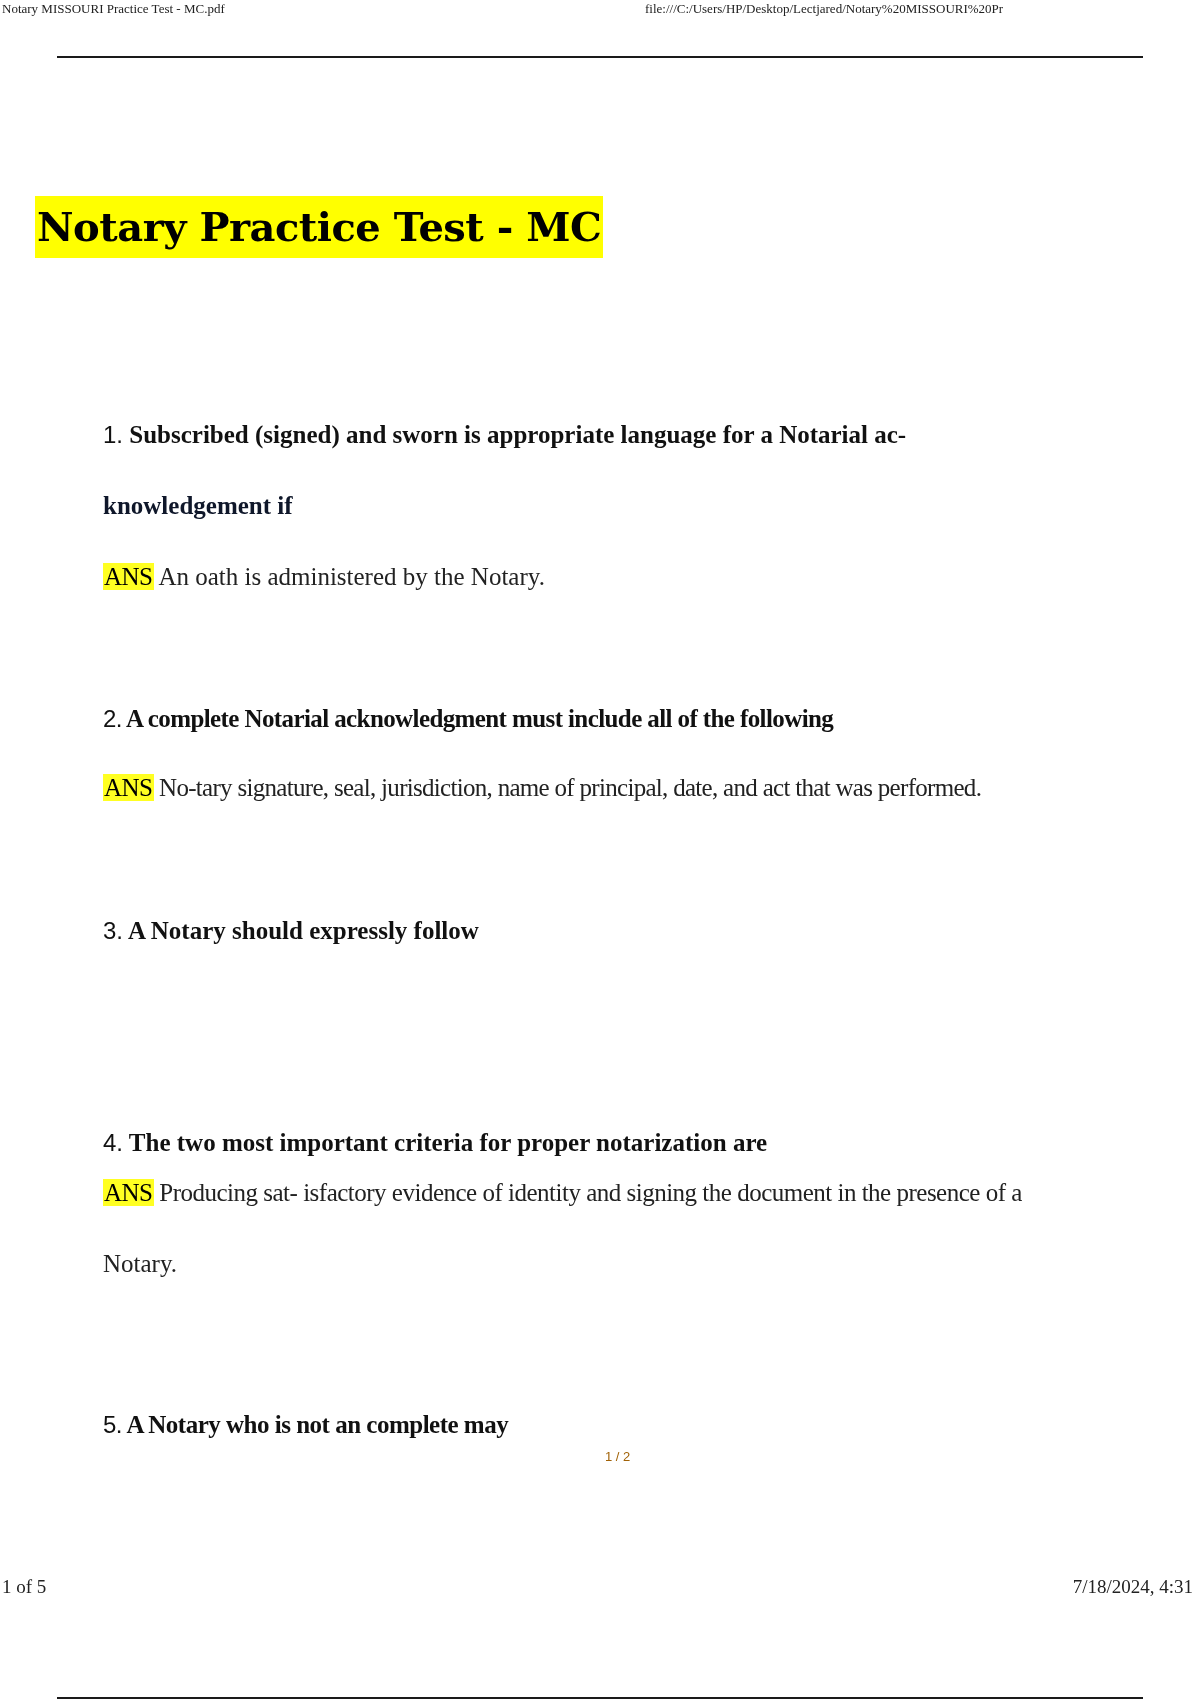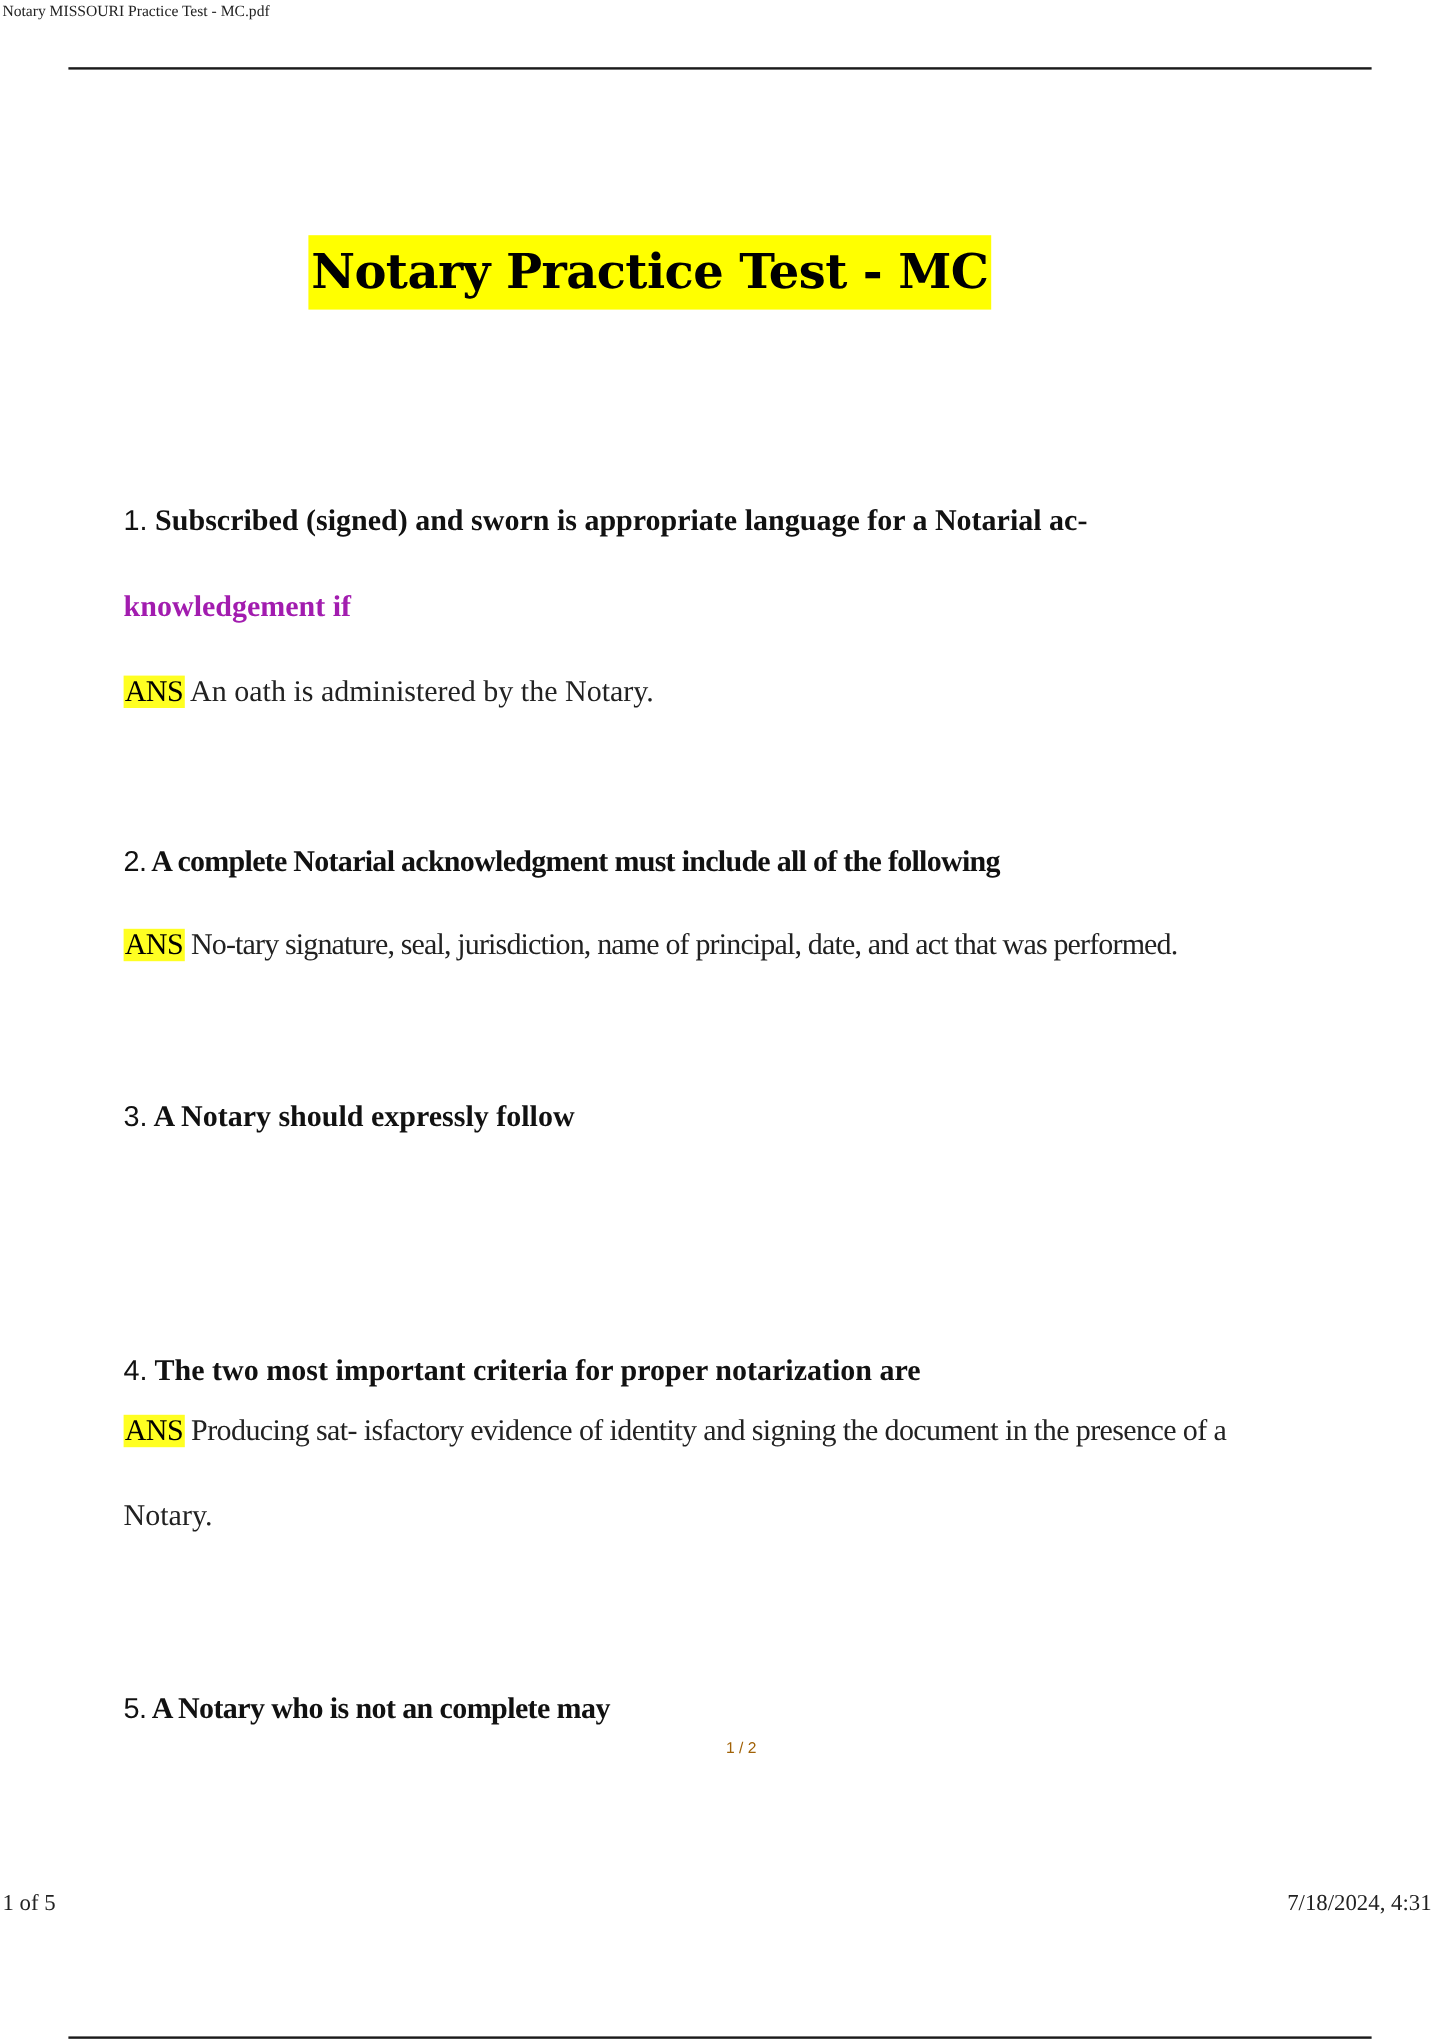--- a/index.html
+++ b/index.html
@@ -46,21 +46,21 @@
       background: #1a1a1a;
     }
     .rule.top { top: 56px; }
     .rule.bottom { top: 1697px; }
 
     .page-title-wrap {
       position: absolute;
       top: 196px;
       left: 0;
       width: 1048px;
-      text-align: center;
+      text-align: left;
     }
     .page-title {
       display: inline-block;
       background: #ffff00;
       font-family: "DejaVu Serif", "Liberation Serif", serif;
       font-weight: bold;
       font-size: 40px;
       line-height: 62px;
       padding: 0 2px;
       color: #000;
@@ -82,21 +82,21 @@
     }
     .question .num {
       font-family: "Liberation Sans", sans-serif;
       font-weight: normal;
       font-size: 24px;
     }
     .question-cont {
       font-weight: bold;
       font-size: 25px;
       line-height: 30px;
-      color: #a21caf;
+      color: #0f172a;
       margin-top: 41px;
       white-space: nowrap;
     }
     .answer {
       font-size: 25px;
       line-height: 30px;
       color: #222;
       white-space: nowrap;
     }
     .ans-tag {
@@ -137,20 +137,21 @@
     .print-footer .print-date {
       position: absolute;
       right: 7px;
     }
   </style>
 </head>
 <body>
 
 <div class="print-header">
   <span class="doc-title">Notary MISSOURI Practice Test - MC.pdf</span>
+  <span class="doc-url">file:///C:/Users/HP/Desktop/Lectjared/Notary%20MISSOURI%20Pr</span>
 </div>
 <div class="rule top"></div>
 
 <div class="page-title-wrap">
   <span class="page-title">Notary Practice Test - MC</span>
 </div>
 
 <div class="qa" style="top:420px;">
   <div class="question">
     <span class="num">1.</span>

